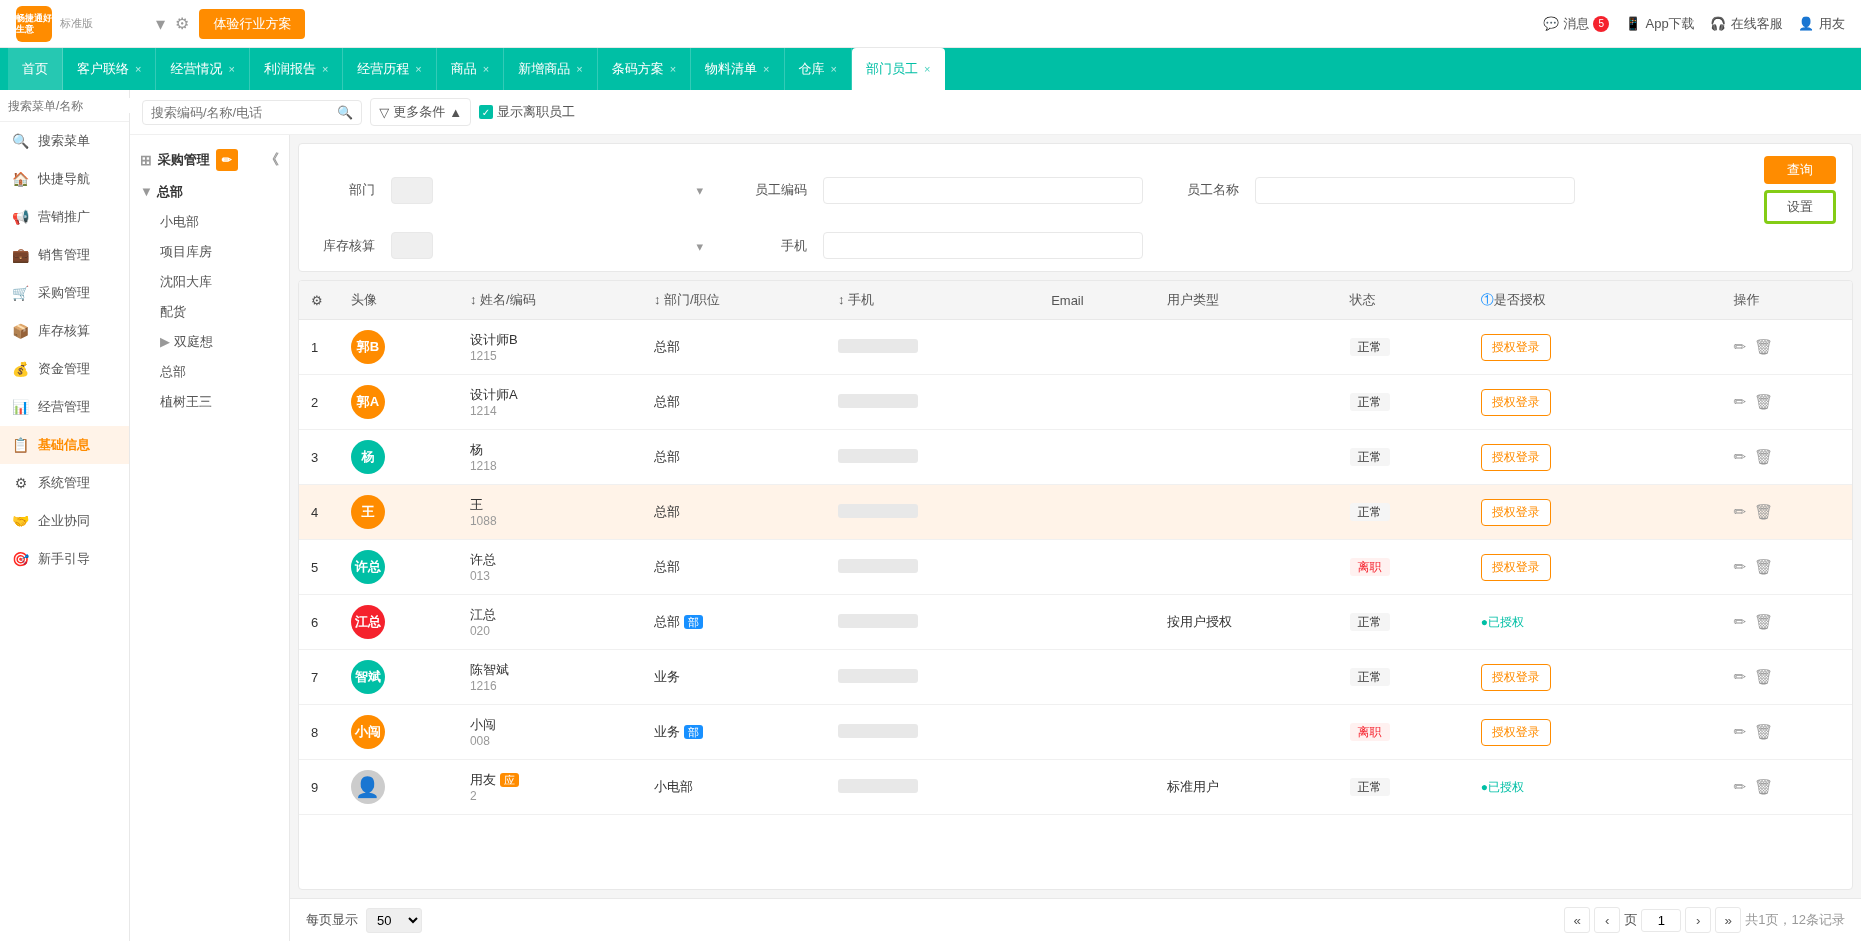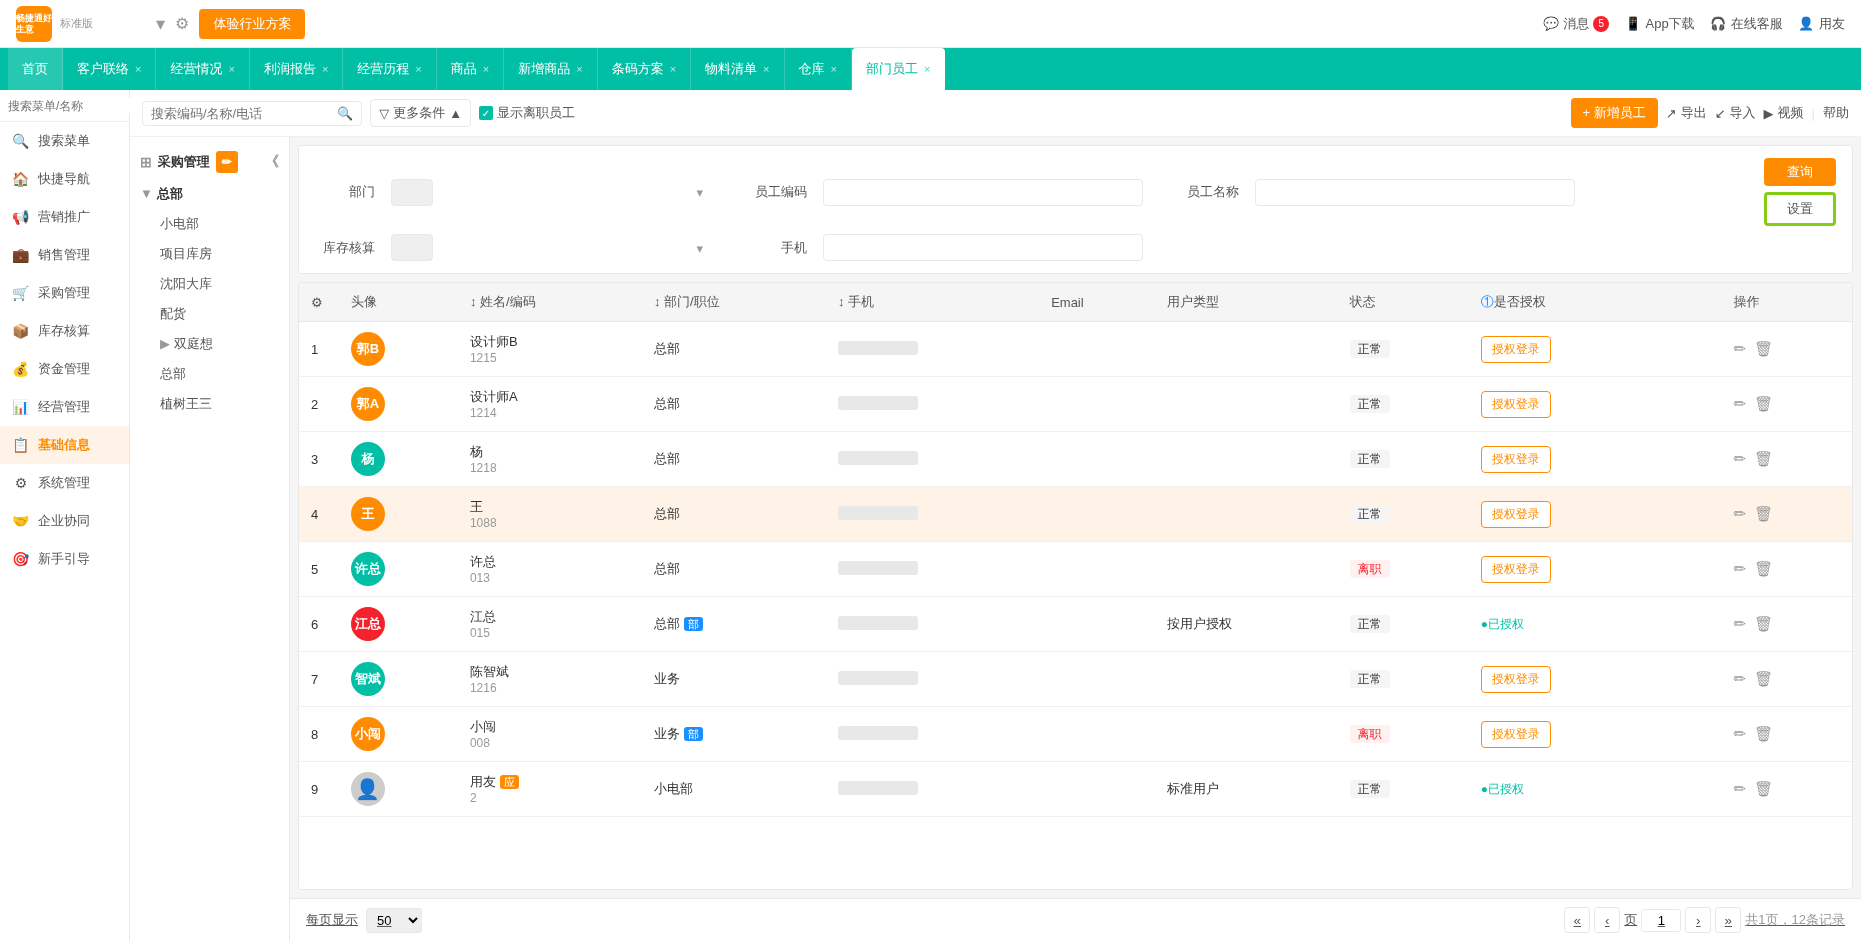--- a/index.html
+++ b/index.html
@@ -113,21 +113,21 @@
     .status-resigned { color: #f5222d; background: #fff1f0; border-radius: 3px; padding: 2px 8px; font-size: 12px; }
     .auth-btn { border: 1px solid #ff8c00; color: #ff8c00; background: #fff; border-radius: 4px; padding: 4px 10px; font-size: 12px; cursor: pointer; white-space: nowrap; }
     .authorized { color: #00bfa5; font-size: 12px; display: flex; align-items: center; gap: 4px; }
     .tag-blue { background: #1890ff; color: #fff; border-radius: 3px; padding: 1px 4px; font-size: 11px; margin-left: 4px; }
     .tag-orange { background: #ff8c00; color: #fff; border-radius: 3px; padding: 1px 4px; font-size: 11px; margin-left: 4px; }
     .op-icons { display: flex; gap: 8px; color: #999; }
     .op-icon { cursor: pointer; font-size: 15px; }
     .phone-blur { background: #e8e8e8; border-radius: 3px; height: 14px; width: 80px; display: inline-block; }
 
     
-    .table-footer { background: #fff; border-top: 1px solid #e8e8e8; padding: 8px 16px; display: flex; align-items: center; gap: 8px; font-size: 13px; color: #555; text-decoration: underline; }
+    .table-footer { background: #fff; border-top: 1px solid #e8e8e8; padding: 8px 16px; display: flex; align-items: center; gap: 8px; font-size: 13px; color: #555; }
     .page-size-select { border: 1px solid #e8e8e8; border-radius: 3px; padding: 3px 6px; font-size: 13px; }
     .page-nav { display: flex; align-items: center; gap: 4px; margin-left: auto; }
     .page-nav-btn { width: 26px; height: 26px; border: 1px solid #e8e8e8; border-radius: 3px; display: flex; align-items: center; justify-content: center; cursor: pointer; color: #555; background: #fff; }
     .page-num { border: 1px solid #e8e8e8; border-radius: 3px; padding: 3px 8px; font-size: 13px; }
     .total-text { color: #999; }
   </style>
 </head>
 <body>
 
 <div class="top-bar">
@@ -207,34 +207,20 @@
         <input type="text" placeholder="搜索编码/名称/电话" style="">
         <span style="color:#999">🔍</span>
       </div>
       <button class="filter-btn">
         <span>▽</span>
         更多条件 <span>▲</span>
       </button>
       <div class="show-resigned">
         <div class="checkbox-checked">✓</div>
         <span>显示离职员工</span>
-      </div>
-      <div class="right-actions">
-        <button class="add-btn">+ 新增员工</button>
-        <span class="action-btn">
-          <span>↗</span> 导出
-        </span>
-        <span class="action-btn">
-          <span>↙</span> 导入
-        </span>
-        <span class="action-btn">
-          <span>▶</span> 视频
-        </span>
-        <span style="color:#e8e8e8">|</span>
-        <span class="action-btn">帮助</span>
       </div>
     </div>
 
     <div class="dept-employee-layout">
 
       <div class="dept-sidebar">
         <div class="dept-header">
           <span style="color:#999;font-size:14px">⊞</span>
           <span class="all-dept">采购管理</span>
           <div class="dept-color-btn">
@@ -443,21 +429,21 @@
     </td>
   </tr>
                 <tr>
     <td>6</td>
     <td>
                     <div class="avatar avatar-red">江总</div>
                   </td>
     <td>
       <div class="name-code">
         <span class="name-text">江总</span>
-        <span class="code-text">015</span>
+        <span class="code-text">020</span>
       </div>
     </td>
     <td>总部<span class="tag-blue">部</span></td>
     <td><span class="phone-blur"></span></td>
     <td></td>
     <td>按用户授权</td>
     <td>
       <span class="status-normal">正常</span>
     </td>
     <td>

